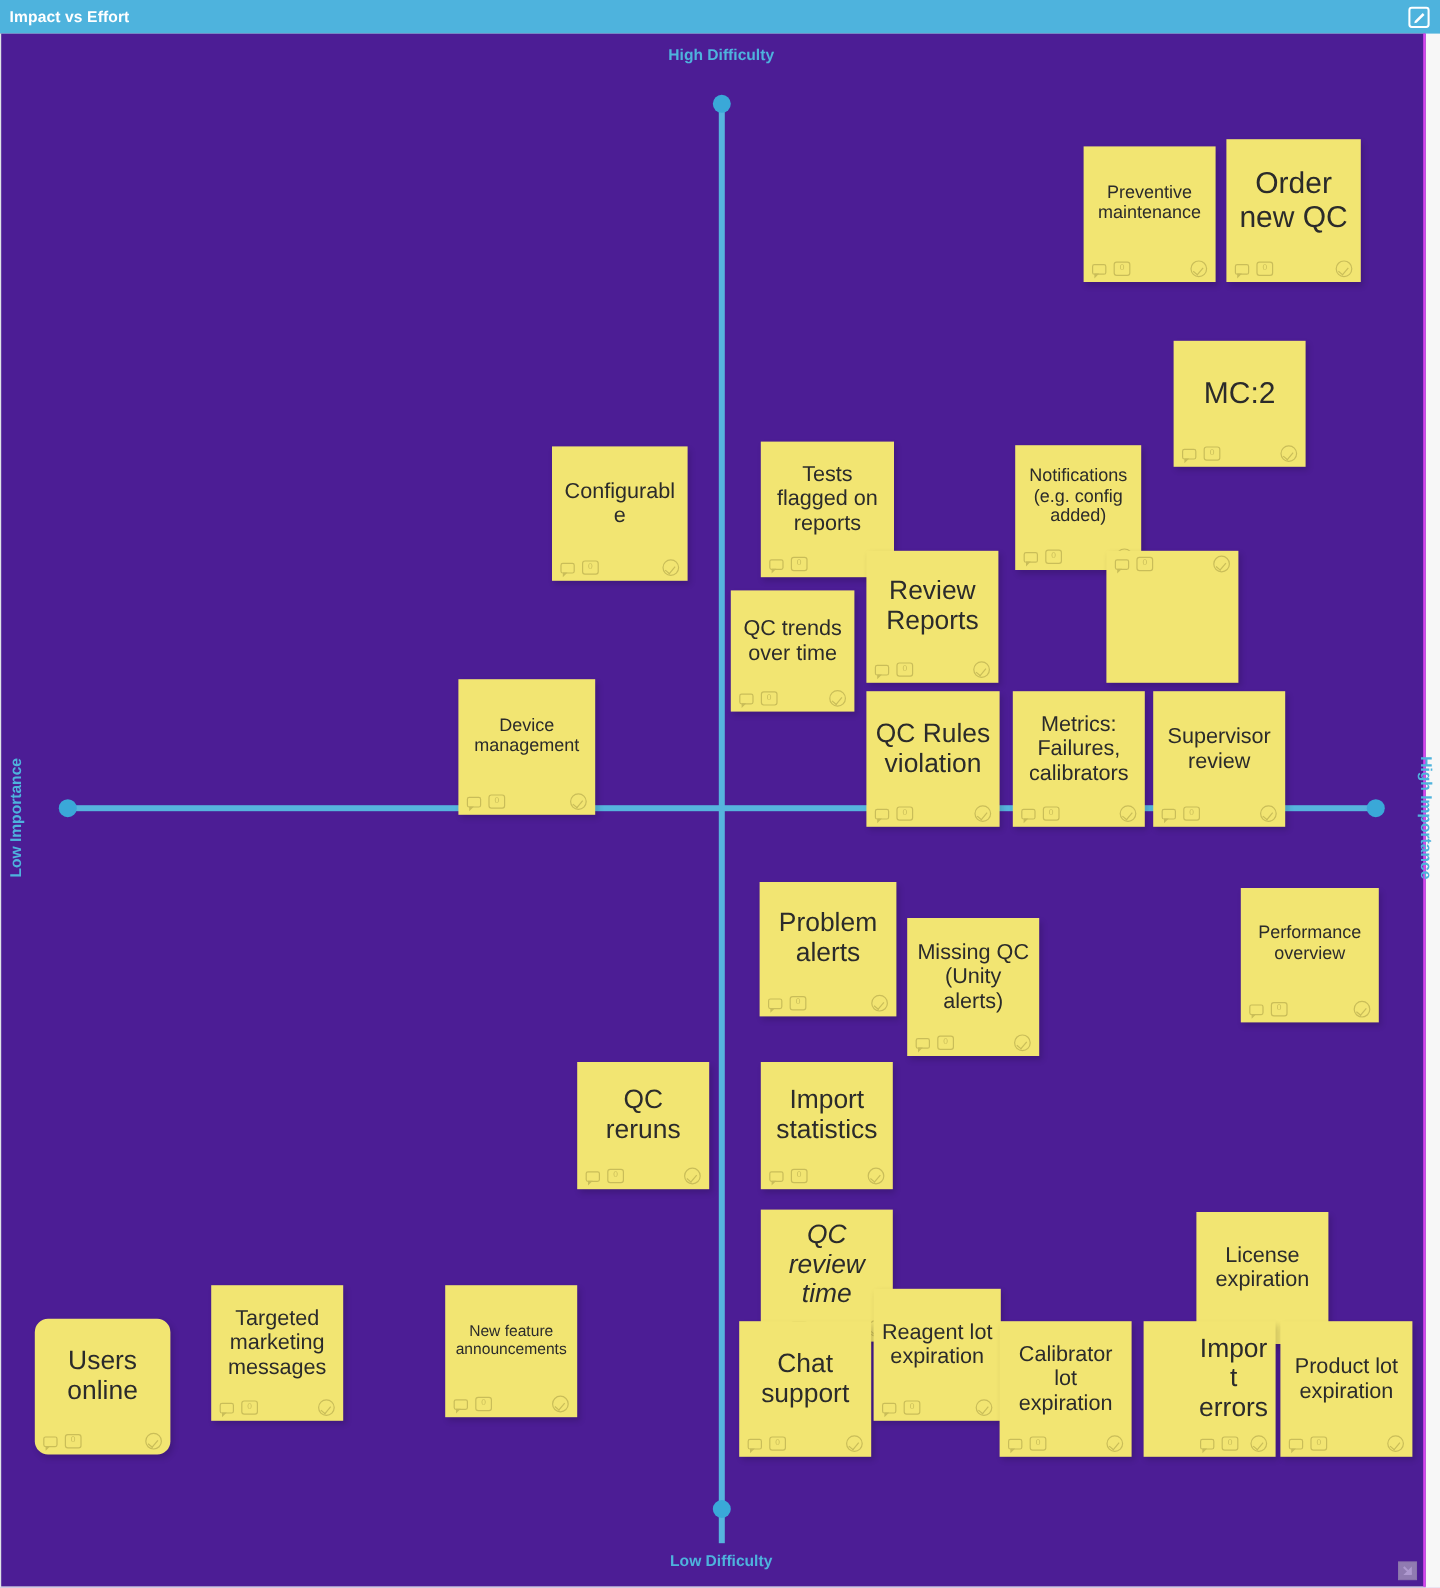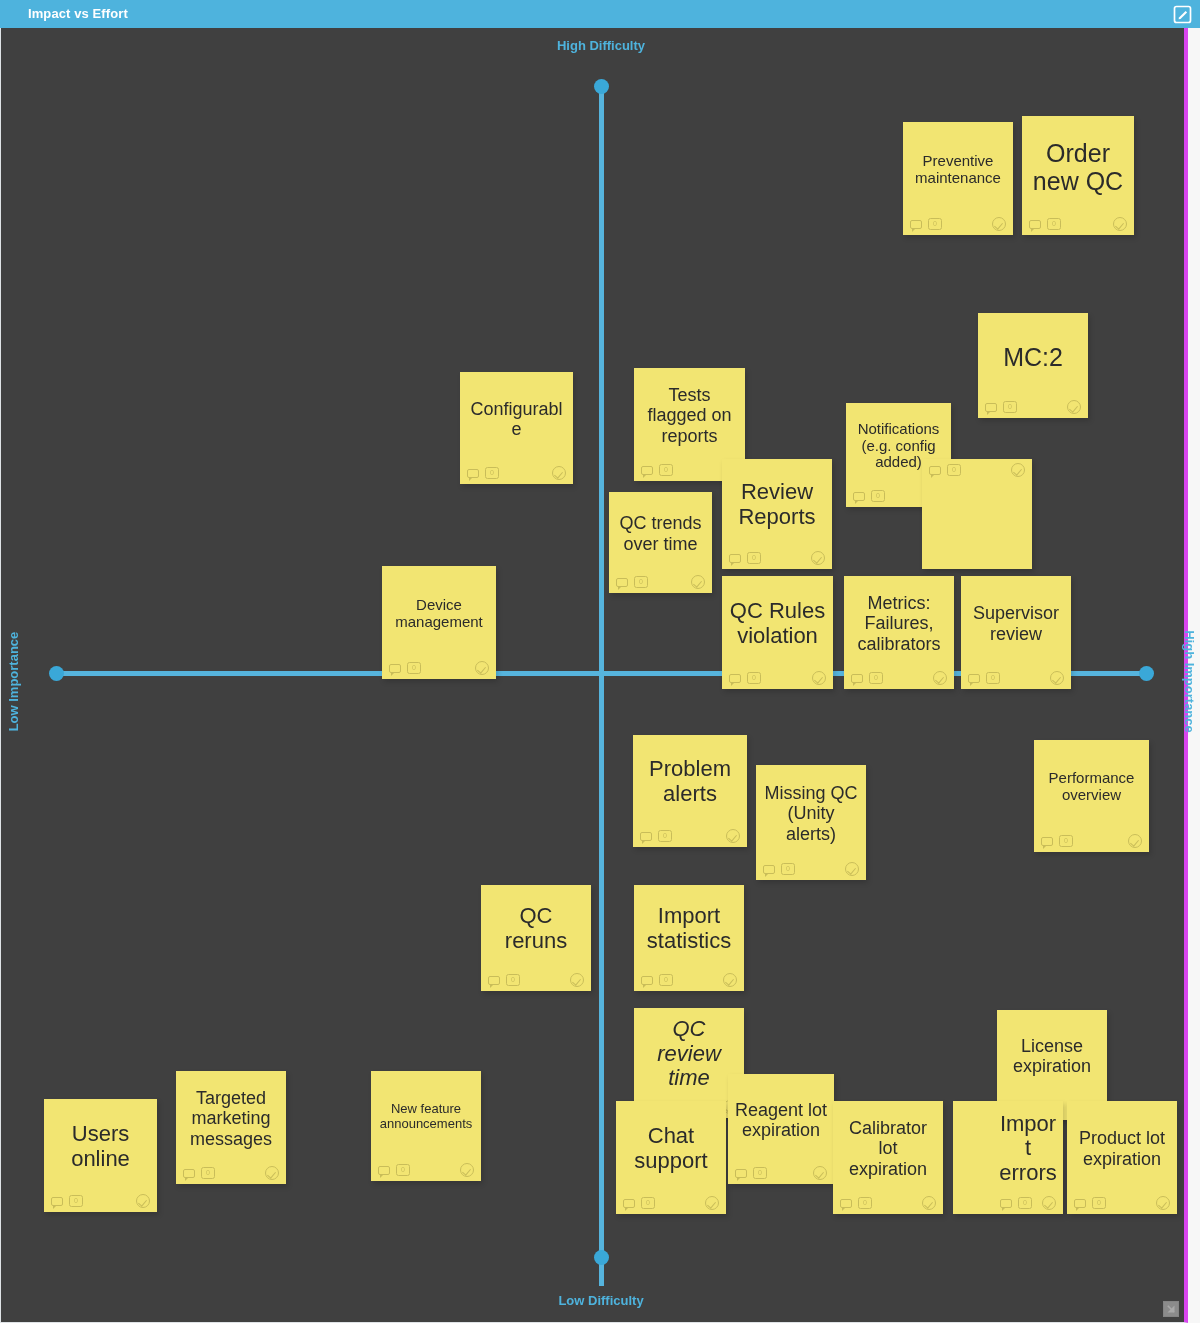--- a/index.html
+++ b/index.html
@@ -21,34 +21,33 @@
     background: #4eb3dd;
     display: flex; align-items: center;
     padding: 0 8px;
   }
   #titlebar .title {
     color: #ffffff;
     font-size: 13px;
     font-weight: bold;
     letter-spacing: .1px;
     line-height: 28px;
-    margin-left: 20px;
   }
   #edit-btn {
     position: absolute; right: 7px; top: 4px;
     width: 21px; height: 21px;
     cursor: pointer;
   }
   
   #canvas {
     position: absolute; left: 0; top: 28px;
     width: 1188px; height: 1295px;
-    background: #404040;
+    background: #4c1d95;
     border-left: 1px solid #dfe3e6;
-    border-right: 4px solid #d946ef;
+    border-right: 2px solid #d946ef;
     border-bottom: 1px solid #dfe3e6;
   }
   
   .axis-v {
     position: absolute;
     left: 598px; top: 58px;
     width: 5px; height: 1200px;
     background: #56b4dd;
   }
   .axis-h {
@@ -222,21 +221,21 @@
         </div>
         <div class="note fs-xl" style="left: 1021px; top: 88px; width: 112px; height: 119px;">
           <div class="txt">Order new QC</div>
           <div class="foot">
             <span class="ic ic-bubble"></span>
             <span class="ic ic-count">0</span>
             <span class="sp"></span>
             <span class="ic ic-check"></span>
           </div>
         </div>
-        <div class="note fs-xl" style="left: 977px; top: 256px; width: 110px; height: 105px; margin-top: 29px;">
+        <div class="note fs-xl" style="left: 977px; top: 256px; width: 110px; height: 105px;">
           <div class="txt">MC:2</div>
           <div class="foot">
             <span class="ic ic-bubble"></span>
             <span class="ic ic-count">0</span>
             <span class="sp"></span>
             <span class="ic ic-check"></span>
           </div>
         </div>
         <div class="note fs-md" style="left: 459px; top: 344px; width: 113px; height: 112px;">
           <div class="txt">Configurable</div>
@@ -249,21 +248,21 @@
         </div>
         <div class="note fs-md" style="left: 633px; top: 340px; width: 111px; height: 113px;">
           <div class="txt">Tests flagged on reports</div>
           <div class="foot">
             <span class="ic ic-bubble"></span>
             <span class="ic ic-count">0</span>
             <span class="sp"></span>
             <span class="ic ic-check"></span>
           </div>
         </div>
-        <div class="note fs-sm" style="left: 845px; top: 343px; width: 105px; height: 104px; margin-top: 32px;">
+        <div class="note fs-sm" style="left: 845px; top: 343px; width: 105px; height: 104px;">
           <div class="txt">Notifications (e.g. config added)</div>
           <div class="foot">
             <span class="ic ic-bubble"></span>
             <span class="ic ic-count">0</span>
             <span class="sp"></span>
             <span class="ic ic-check"></span>
           </div>
         </div>
         <div class="note fs-md" style="left: 608px; top: 464px; width: 103px; height: 101px;">
           <div class="txt">QC trends over time</div>
@@ -383,21 +382,21 @@
         </div>
         <div class="note fs-md" style="left: 996px; top: 982px; width: 110px; height: 110px;">
           <div class="txt">License expiration</div>
           <div class="foot">
             <span class="ic ic-bubble"></span>
             <span class="ic ic-count">0</span>
             <span class="sp"></span>
             <span class="ic ic-check"></span>
           </div>
         </div>
-        <div class="note fs-lg" style="left: 43px; top: 1071px; width: 113px; height: 113px;">
+        <div class="note fs-lg" style="left: 28px; top: 1071px; width: 113px; height: 113px; border-radius: 11px;">
           <div class="txt">Users online</div>
           <div class="foot">
             <span class="ic ic-bubble"></span>
             <span class="ic ic-count">0</span>
             <span class="sp"></span>
             <span class="ic ic-check"></span>
           </div>
         </div>
         <div class="note fs-md" style="left: 175px; top: 1043px; width: 110px; height: 113px;">
           <div class="txt">Targeted marketing messages</div>

